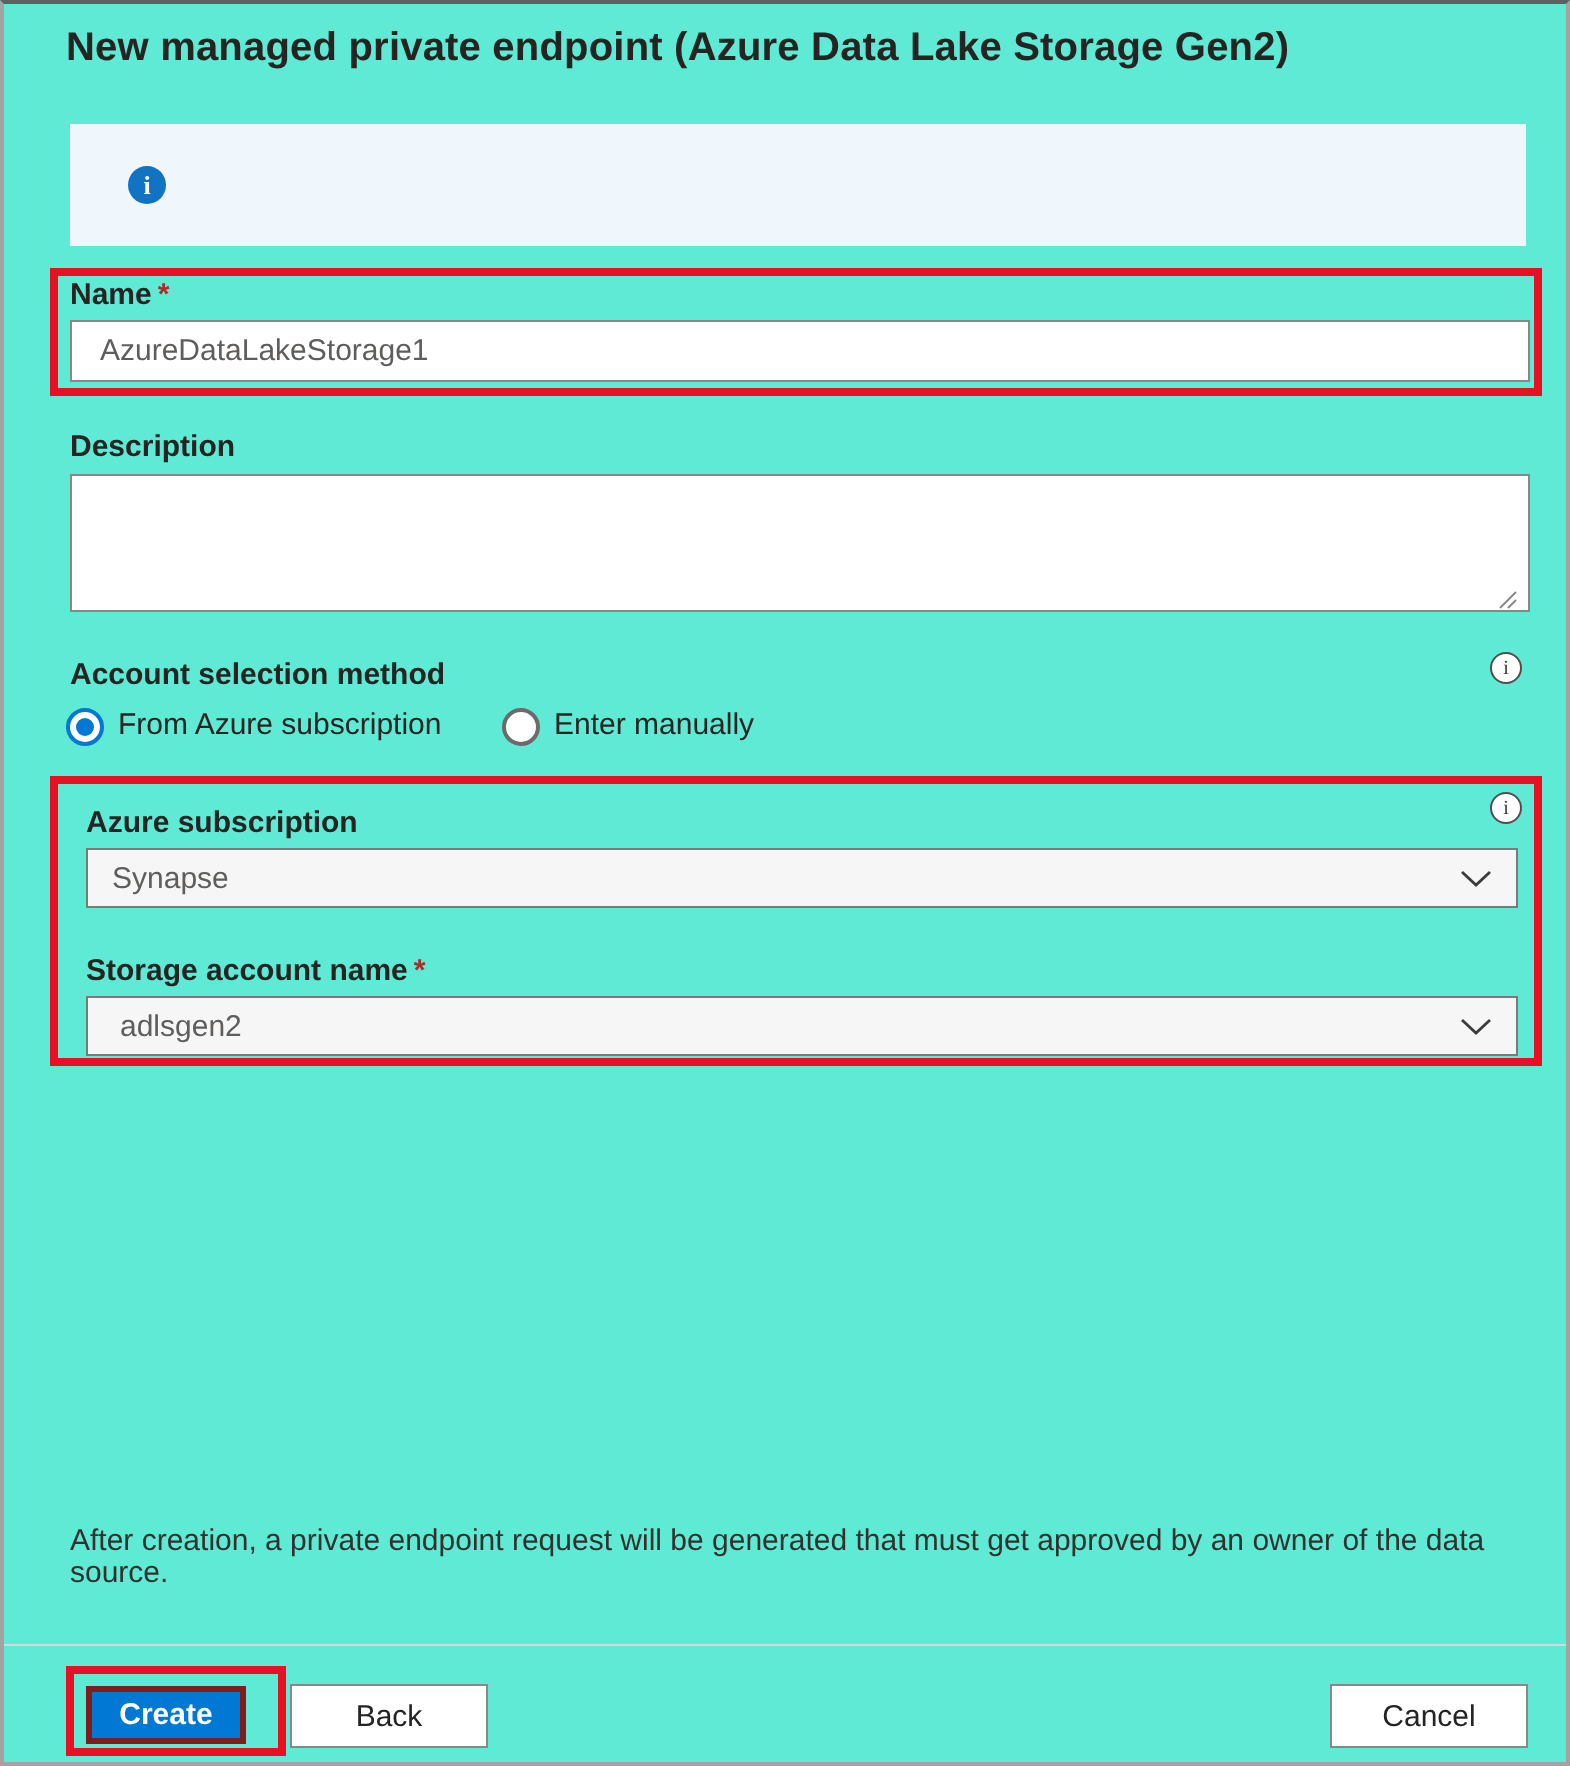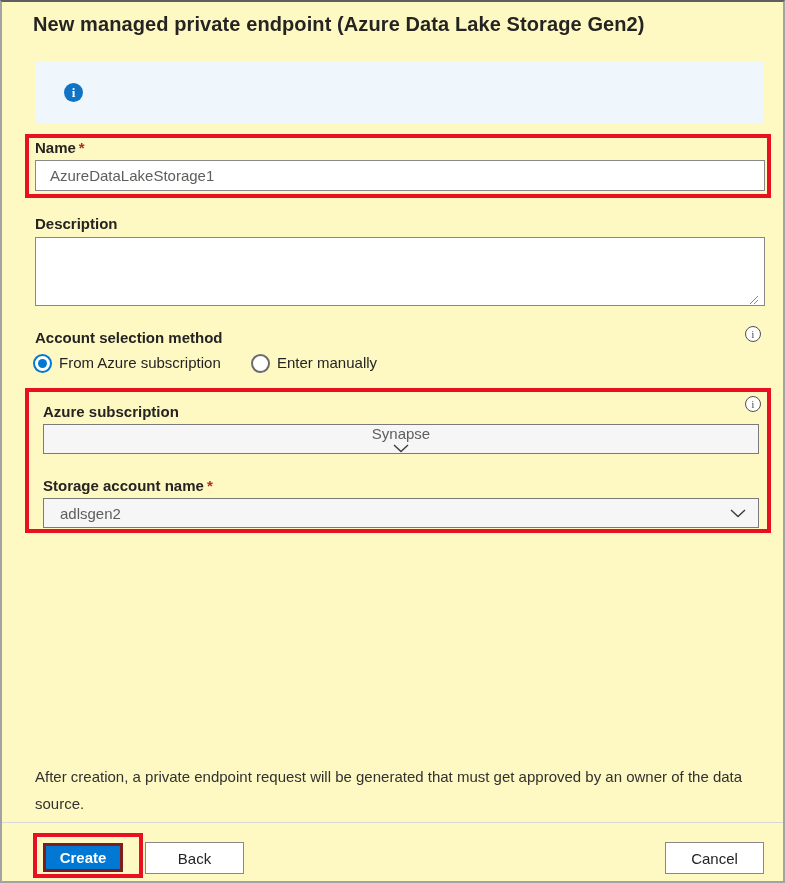--- a/index.html
+++ b/index.html
@@ -5,21 +5,21 @@
   * { box-sizing: border-box; margin: 0; padding: 0; }
   body {
     font-family: "Liberation Sans", sans-serif;
     background: #fff;
     width: 785px; height: 883px;
     overflow: hidden;
   }
   .window {
     position: relative;
     width: 785px; height: 883px;
-    background: #fef9c3;
+    background: #5eead4;
     border: 2px solid #a3a3a3;
     border-top-color: #5f5f5f;
   }
   .abs { position: absolute; }
 
   .page-title {
     left: 31px; top: 11px;
     font-size: 20px; font-weight: 700; color: #252423;
     letter-spacing: 0.1px;
   }
@@ -84,21 +84,21 @@
     background: #fff;
   }
 
   .annotation {
     border: 4px solid #e81123;
     pointer-events: none;
   }
 
   .footer-note {
     left: 33px; top: 761px; width: 722px;
-    font-size: 15px; color: #323130; line-height: 27px;
+    font-size: 15px; color: #323130; line-height: 16px;
   }
   .divider { left: 0; top: 820px; width: 781px; height: 1px; background: #d8d8d8; }
 
   .btn {
     font-family: "Liberation Sans", sans-serif;
     font-size: 15px; display: flex; align-items: center; justify-content: center;
     cursor: pointer;
   }
   .btn-primary {
     left: 41px; top: 841px; width: 80px; height: 29px;
@@ -147,21 +147,21 @@
     <div class="radio-label">From Azure subscription</div>
   </div>
   <div class="abs radio-row" style="left:249px; top:352px;">
     <div class="radio-outer radio-unselected"></div>
     <div class="radio-label">Enter manually</div>
   </div>
 
   <div class="abs field-label" style="left:41px; top:401px;">Azure subscription</div>
   <div class="abs info-outline" style="left:743px; top:394px;">i</div>
 
-  <div class="abs dropdown" style="left:41px; top:422px; width:716px; height:30px;flex-direction:column;">
+  <div class="abs dropdown" style="left:41px; top:422px; width:716px; height:30px;">
     <span class="dropdown-value">Synapse</span>
     <svg width="16" height="9" viewBox="0 0 16 9">
       <polyline points="1,1 8,7.5 15,1" fill="none" stroke="#3b3b3b" stroke-width="1.4"></polyline>
     </svg>
   </div>
 
   <div class="abs field-label" style="left:41px; top:475px;">
     <span>Storage account name</span><span class="req">*</span>
   </div>
   <div class="abs dropdown" style="left:41px; top:496px; width:716px; height:30px;padding-left:16px;">

